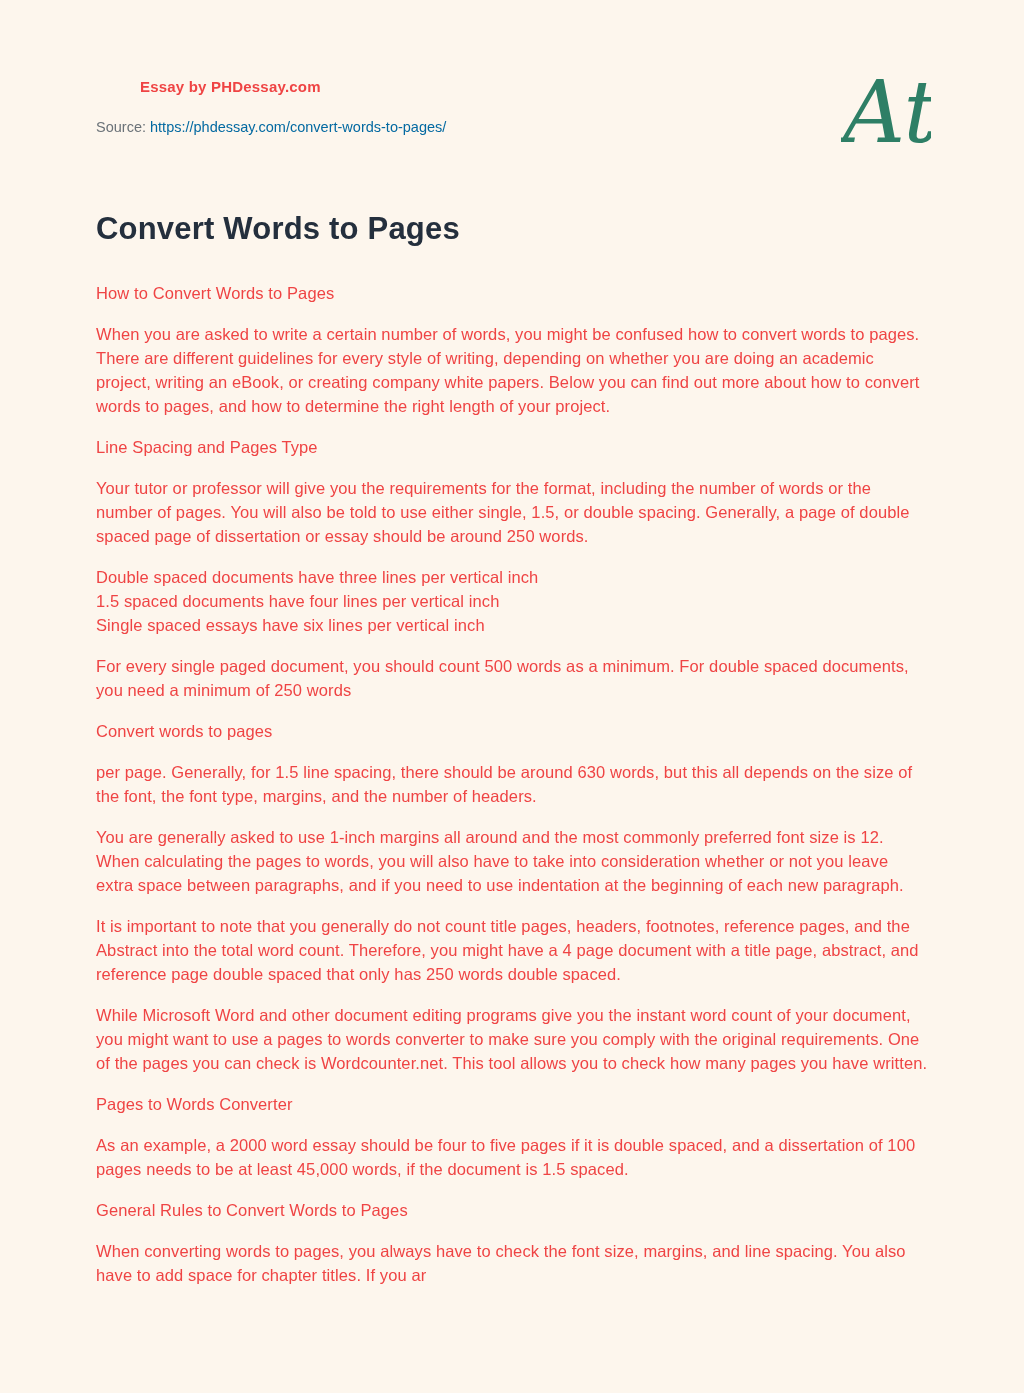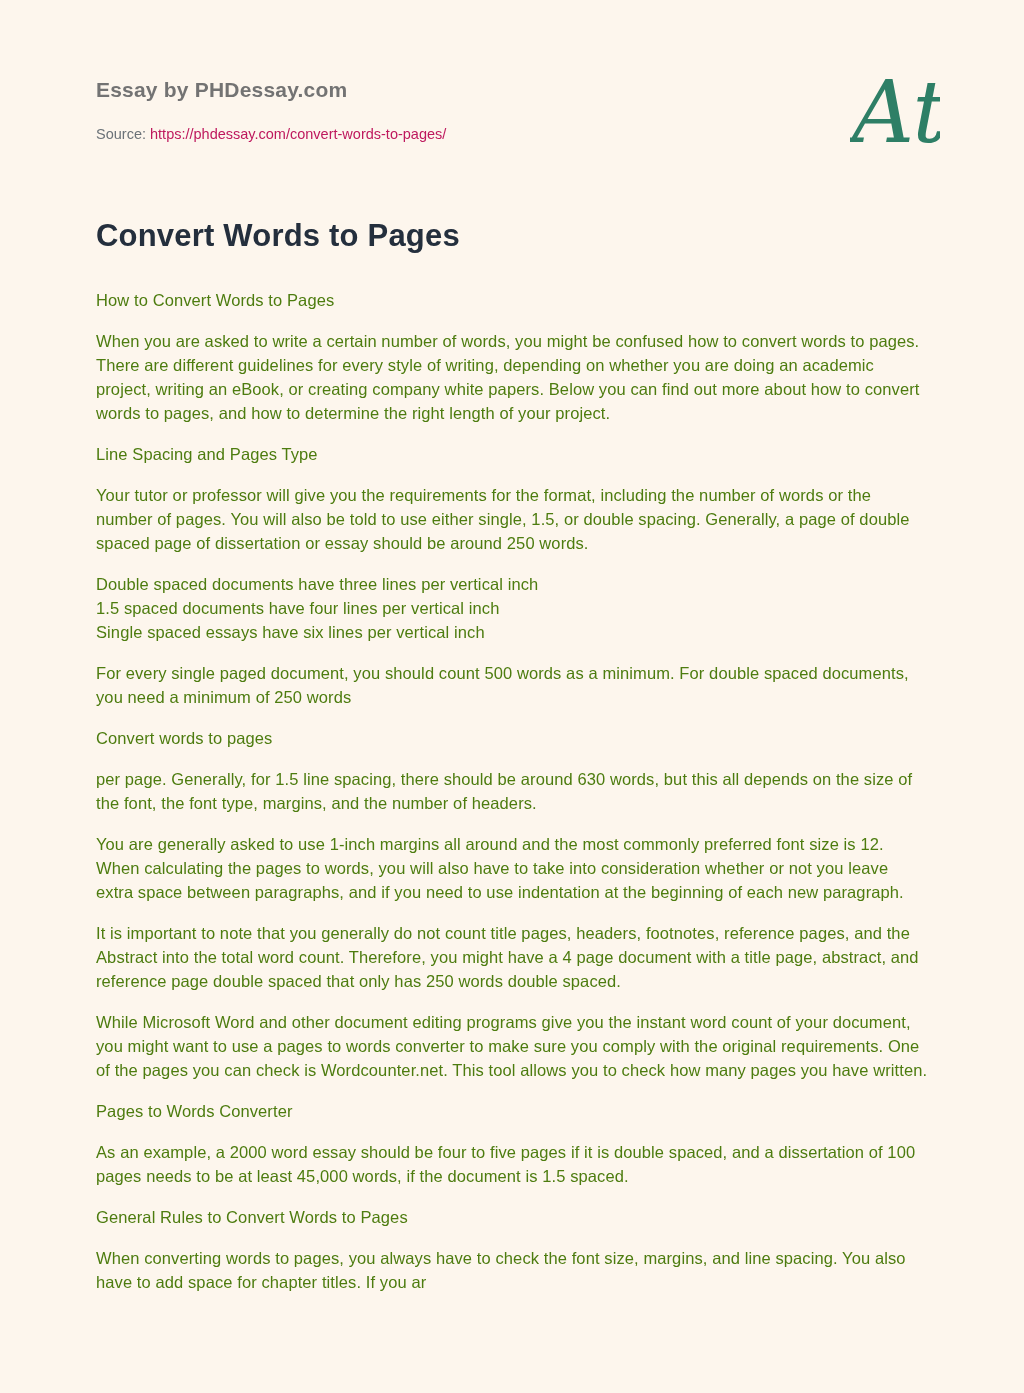--- a/index.html
+++ b/index.html
@@ -14,56 +14,57 @@
     height: 1393px;
     background: #fdf6ed;
     overflow: hidden;
   }
   .content {
     width: 832px;
     margin: 0 auto;
     padding-top: 78px;
   }
   .byline {
-    font-size: 21px;
+    font-size: 15px;
     font-weight: 700;
-    color: #737373;
+    color: #ef4444;
     letter-spacing: 0.2px;
+    margin-left: 44px;
   }
   .source-line {
     margin-top: 24px;
     font-size: 14.5px;
     color: #6b7278;
   }
   .source-line a {
-    color: #be185d;
+    color: #0369a1;
     text-decoration: none;
   }
   .logo {
     position: absolute;
     top: 62px;
-    right: 84px;
+    right: 93px;
     width: 90px;
     height: 100px;
   }
   .logo svg { width: 100%; height: 100%; }
   .article-title {
     margin-top: 76px;
     font-size: 31px;
     font-weight: 600;
     color: #242f3d;
     letter-spacing: 0.2px;
   }
   .article-body {
     margin-top: 34px;
   }
   .article-body p {
     font-size: 16.5px;
     line-height: 24px;
-    color: #4d7c0f;
+    color: #ef4444;
     margin-bottom: 17px;
     letter-spacing: 0.1px;
   }
   .article-body p.pre-line { white-space: pre-line; }
 </style>
 </head>
 <body>
 
 <div class="page">
 

